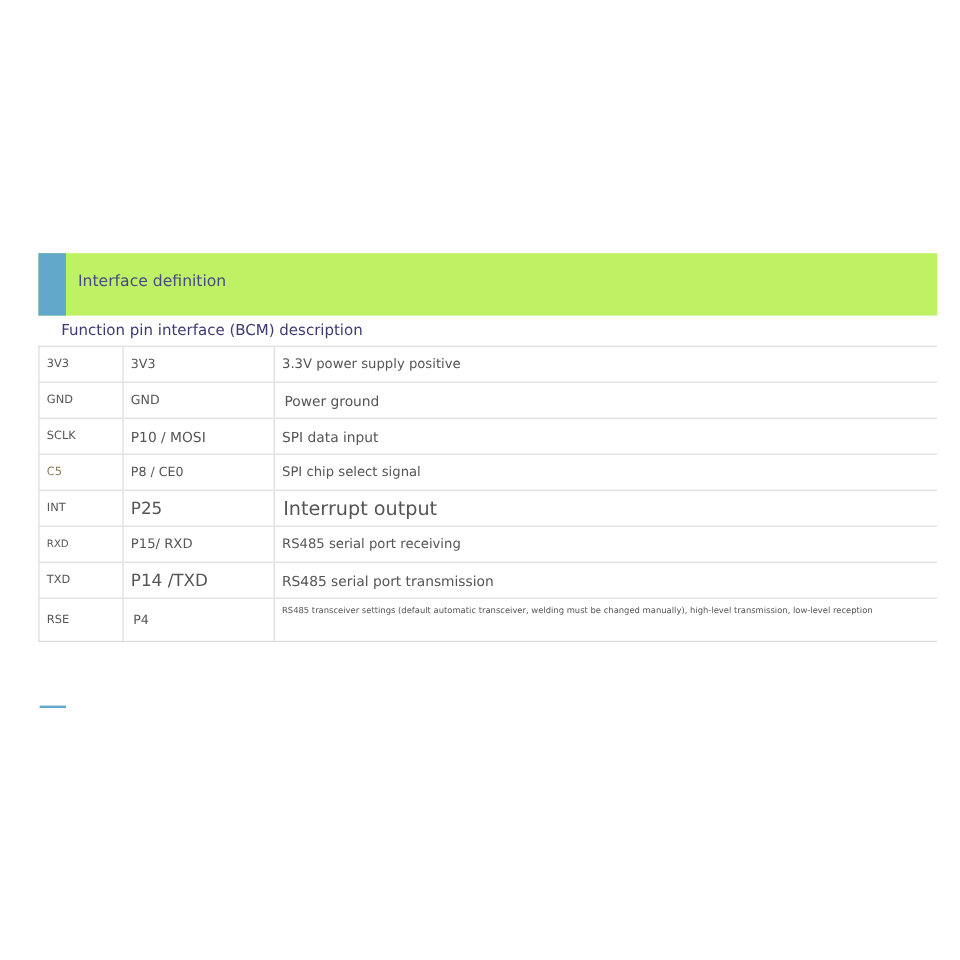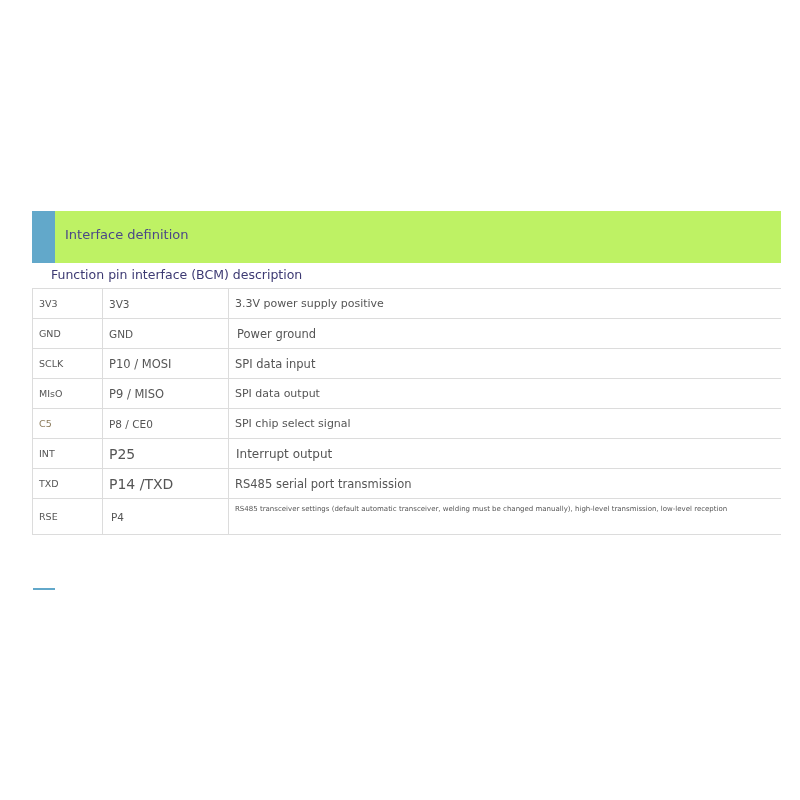--- a/index.html
+++ b/index.html
@@ -108,33 +108,33 @@
         <td class="col-name">GND</td>
         <td class="col-bcm">GND</td>
         <td class="col-desc" style="padding-left:8px">Power ground</td>
       </tr>
       <tr>
         <td class="col-name">SCLK</td>
         <td class="col-bcm" style="font-size:11.5px">P10 / MOSI</td>
         <td class="col-desc">SPI data input</td>
       </tr>
       <tr>
-        <td class="col-name">MIsO</td>
-        <td class="col-bcm" style="font-size:11.5px">P9 / MISO</td>
-        <td class="col-desc desc-small">SPI data output</td>
-      </tr>
-      <tr>
         <td class="col-name" style="color:#8a7a5a">C5</td>
         <td class="col-bcm">P8 / CE0</td>
         <td class="col-desc desc-small">SPI chip select signal</td>
       </tr>
       <tr>
         <td class="col-name">INT</td>
         <td class="col-bcm" style="font-size:14px">P25</td>
-        <td class="col-desc" style="font-size:12px;padding-left:7px">Interrupt output</td>
+        <td class="col-desc" style="font-size:16px;padding-left:7px">Interrupt output</td>
+      </tr>
+      <tr>
+        <td class="col-name" style="font-size:8.5px">RXD</td>
+        <td class="col-bcm" style="font-size:11px">P15/ RXD</td>
+        <td class="col-desc desc-small">RS485 serial port receiving</td>
       </tr>
       <tr>
         <td class="col-name">TXD</td>
         <td class="col-bcm" style="font-size:14px">P14 /TXD</td>
         <td class="col-desc">RS485 serial port transmission</td>
       </tr>
       <tr>
         <td class="col-name">RSE</td>
         <td class="col-bcm" style="padding-left:8px">P4</td>
         <td class="col-desc desc-tiny">RS485 transceiver settings (default automatic transceiver, welding must be changed manually), high-level transmission, low-level reception</td>

